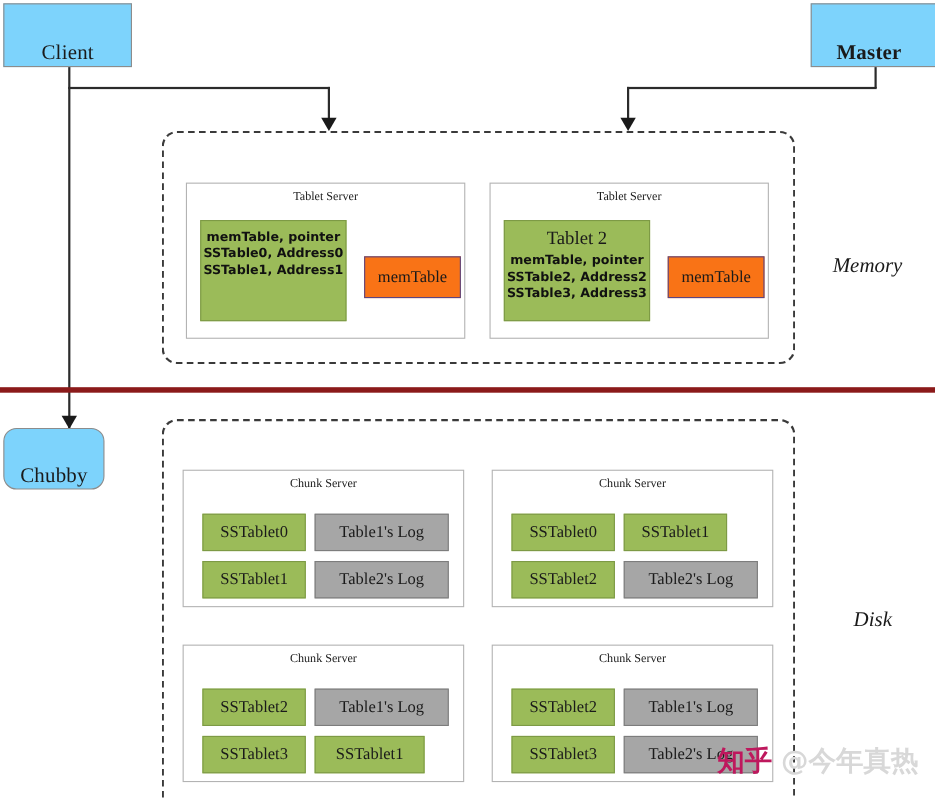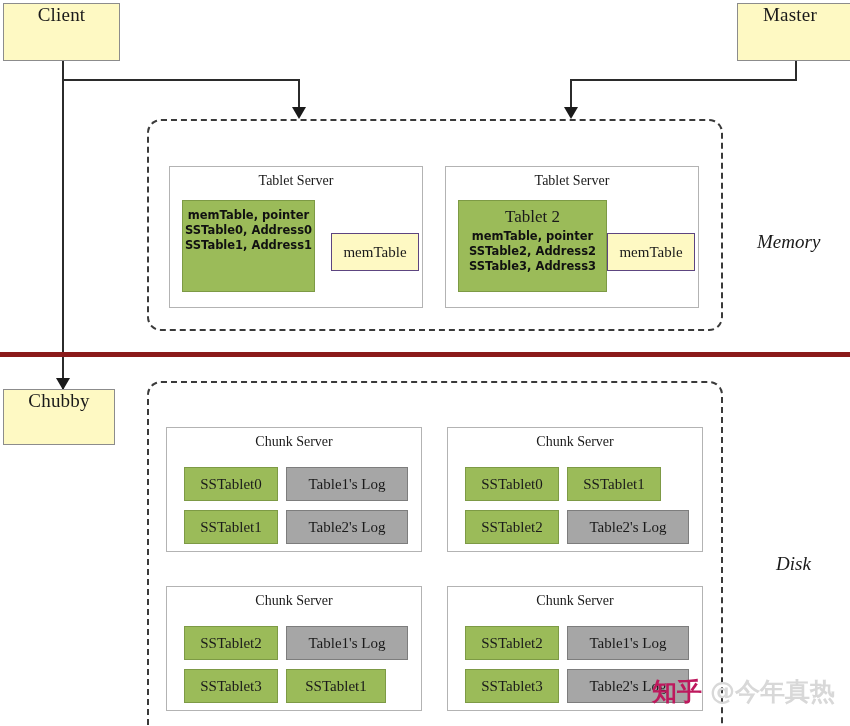--- a/index.html
+++ b/index.html
@@ -14,24 +14,24 @@
     background: #ffffff;
     overflow: hidden;
     font-family: "Liberation Serif", "DejaVu Serif", serif;
     color: #1a1a1a;
   }
 
   
   .node-box {
     position: absolute;
     border: 1.5px solid #8c8c8c;
-    background: #fef9c3;
+    background: #7dd3fc;
     box-sizing: border-box;
     display: flex;
-    align-items: flex-start;
+    align-items: flex-end;
     justify-content: center;
     font-size: 19px;
     letter-spacing: .2px;
   }
 
   
   .layer {
     position: absolute;
     box-sizing: border-box;
     border: 2px dashed #3a3a3a;
@@ -52,36 +52,36 @@
     box-sizing: border-box;
     border: 1.5px solid #b3b3b3;
     background: #ffffff;
   }
   .server-title {
     position: absolute;
     left: 0;
     right: 0;
     top: 6px;
     text-align: center;
-    font-size: 14px;
+    font-size: 11px;
   }
 
   
   .chip {
     position: absolute;
     box-sizing: border-box;
     border: 1px solid #6f6f6f;
     display: flex;
     align-items: center;
     justify-content: center;
     font-size: 15px;
     white-space: nowrap;
   }
   .chip.green { background: #9BBB59; border-color: #7d9a45; }
-  .chip.purple { background: #fef9c3; border-color: #5d4580; }
+  .chip.purple { background: #f97316; border-color: #5d4580; }
   .chip.grey  { background: #A6A6A6; border-color: #7d7d7d; }
 
   
   .tablet {
     position: absolute;
     box-sizing: border-box;
     background: #9BBB59;
     border: 1px solid #7d9a45;
     text-align: center;
     padding-top: 5px;
@@ -156,24 +156,24 @@
   <div class="line-v" style="left:795px; top:60px; height:20px;"></div>
   <div class="line-h" style="left:570px; top:79px; width:227px;"></div>
   <div class="line-v" style="left:570px; top:79px; height:30px;"></div>
   <div class="arrow-down" style="left:564px; top:107px;"></div>
 
   <div class="node-box" style="left:3px; top:3px; width:117px; height:58px;">
     <span>Client</span>
   </div>
 
   <div class="node-box" style="left:737px; top:3px; width:125px; height:58px;">
-    <span style="margin-right:19px;">Master</span>
-  </div>
-
-  <div class="node-box" style="left:3px; top:389px; width:112px; height:56px;">
+    <span style="margin-right:19px;font-weight:bold;">Master</span>
+  </div>
+
+  <div class="node-box" style="left:3px; top:389px; width:92px; height:56px;border-radius:12px;">
     <span>Chubby</span>
   </div>
 
   <div class="layer" style="left:147px; top:119px; width:576px; height:212px;">
 
     <div class="server" style="left:20px; top:45px; width:254px; height:142px;">
       <div class="server-title">Tablet Server</div>
       <div class="tablet" style="left:12px; top:33px; width:133px; height:92px;">
         <div class="tablet-lines">
           <div>memTable, pointer</div>
@@ -181,21 +181,21 @@
           <div>SSTable1, Address1</div>
         </div>
       </div>
       <div class="chip purple" style="left:161px; top:66px; width:88px; height:38px;">
         <span>memTable</span>
       </div>
     </div>
 
     <div class="server" style="left:296px; top:45px; width:254px; height:142px;">
       <div class="server-title">Tablet Server</div>
-      <div class="tablet" style="left:12px; top:33px; width:149px; height:92px;">
+      <div class="tablet" style="left:12px; top:33px; width:133px; height:92px;">
         <div class="tablet-name">Tablet 2</div>
         <div class="tablet-lines">
           <div>memTable, pointer</div>
           <div>SSTable2, Address2</div>
           <div>SSTable3, Address3</div>
         </div>
       </div>
       <div class="chip purple" style="left:161px; top:66px; width:88px; height:38px;">
         <span>memTable</span>
       </div>

